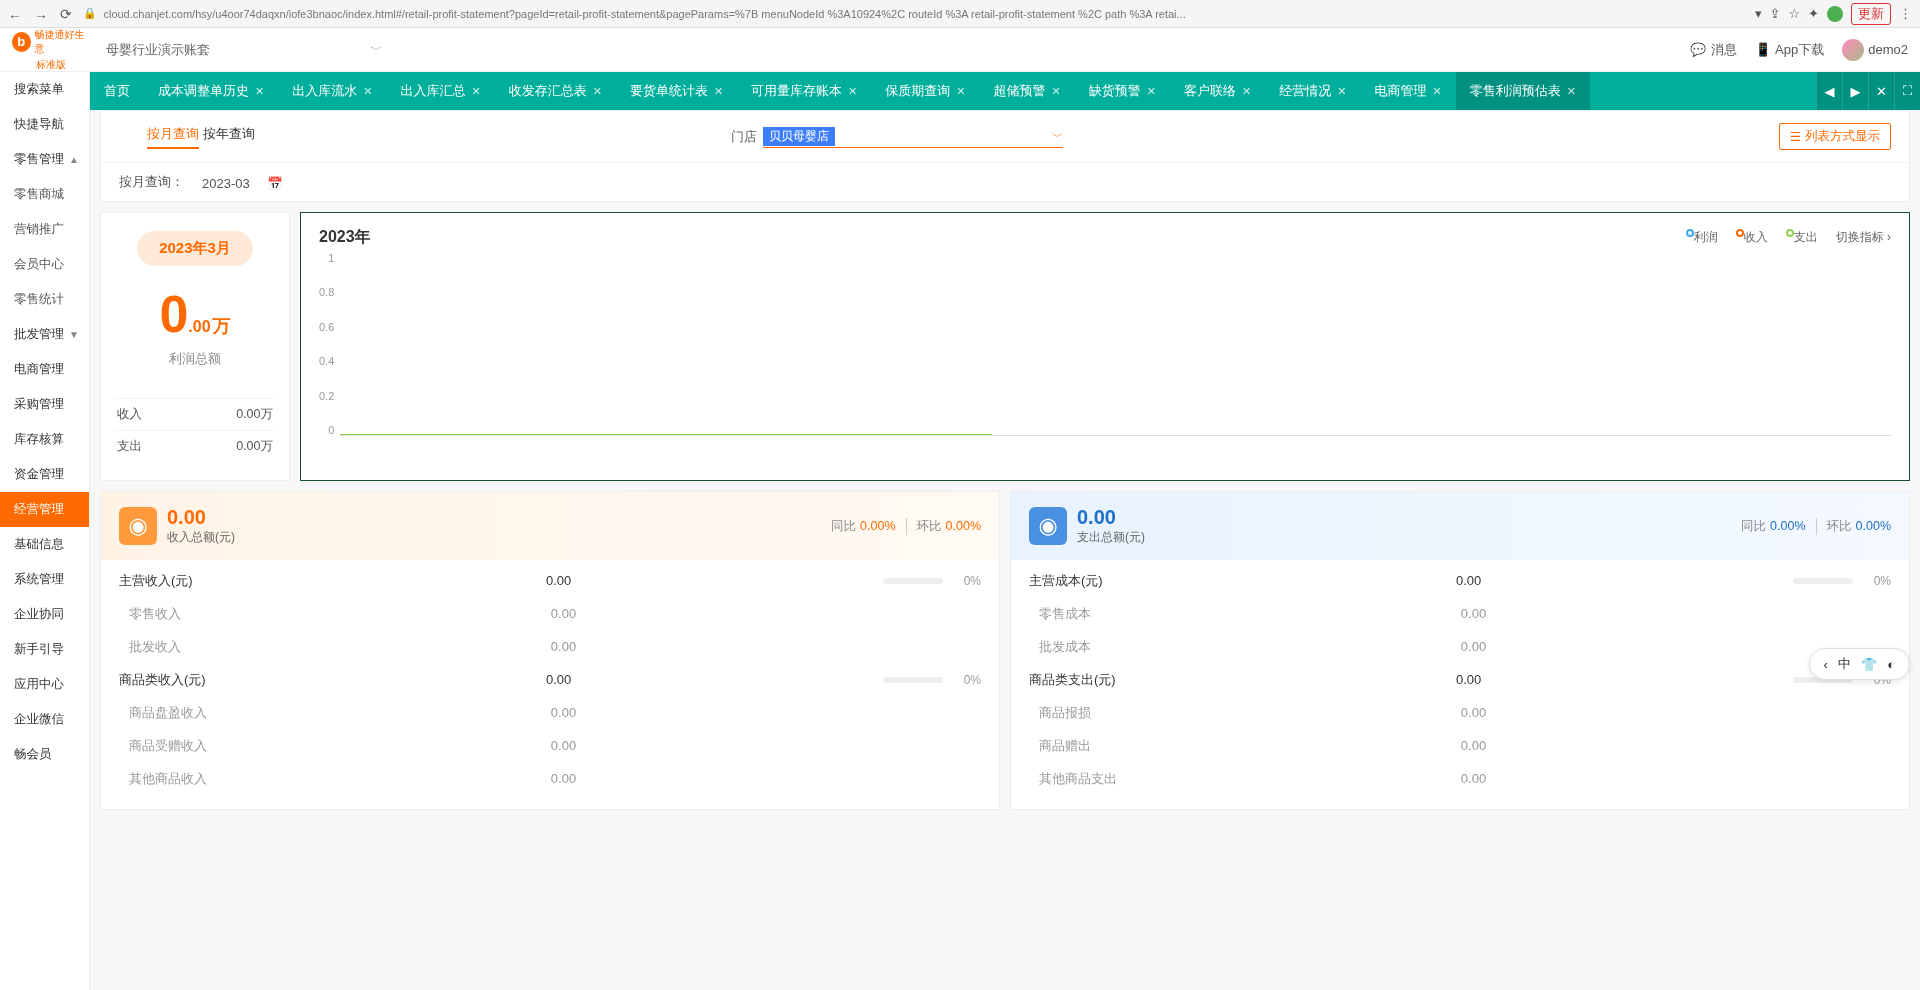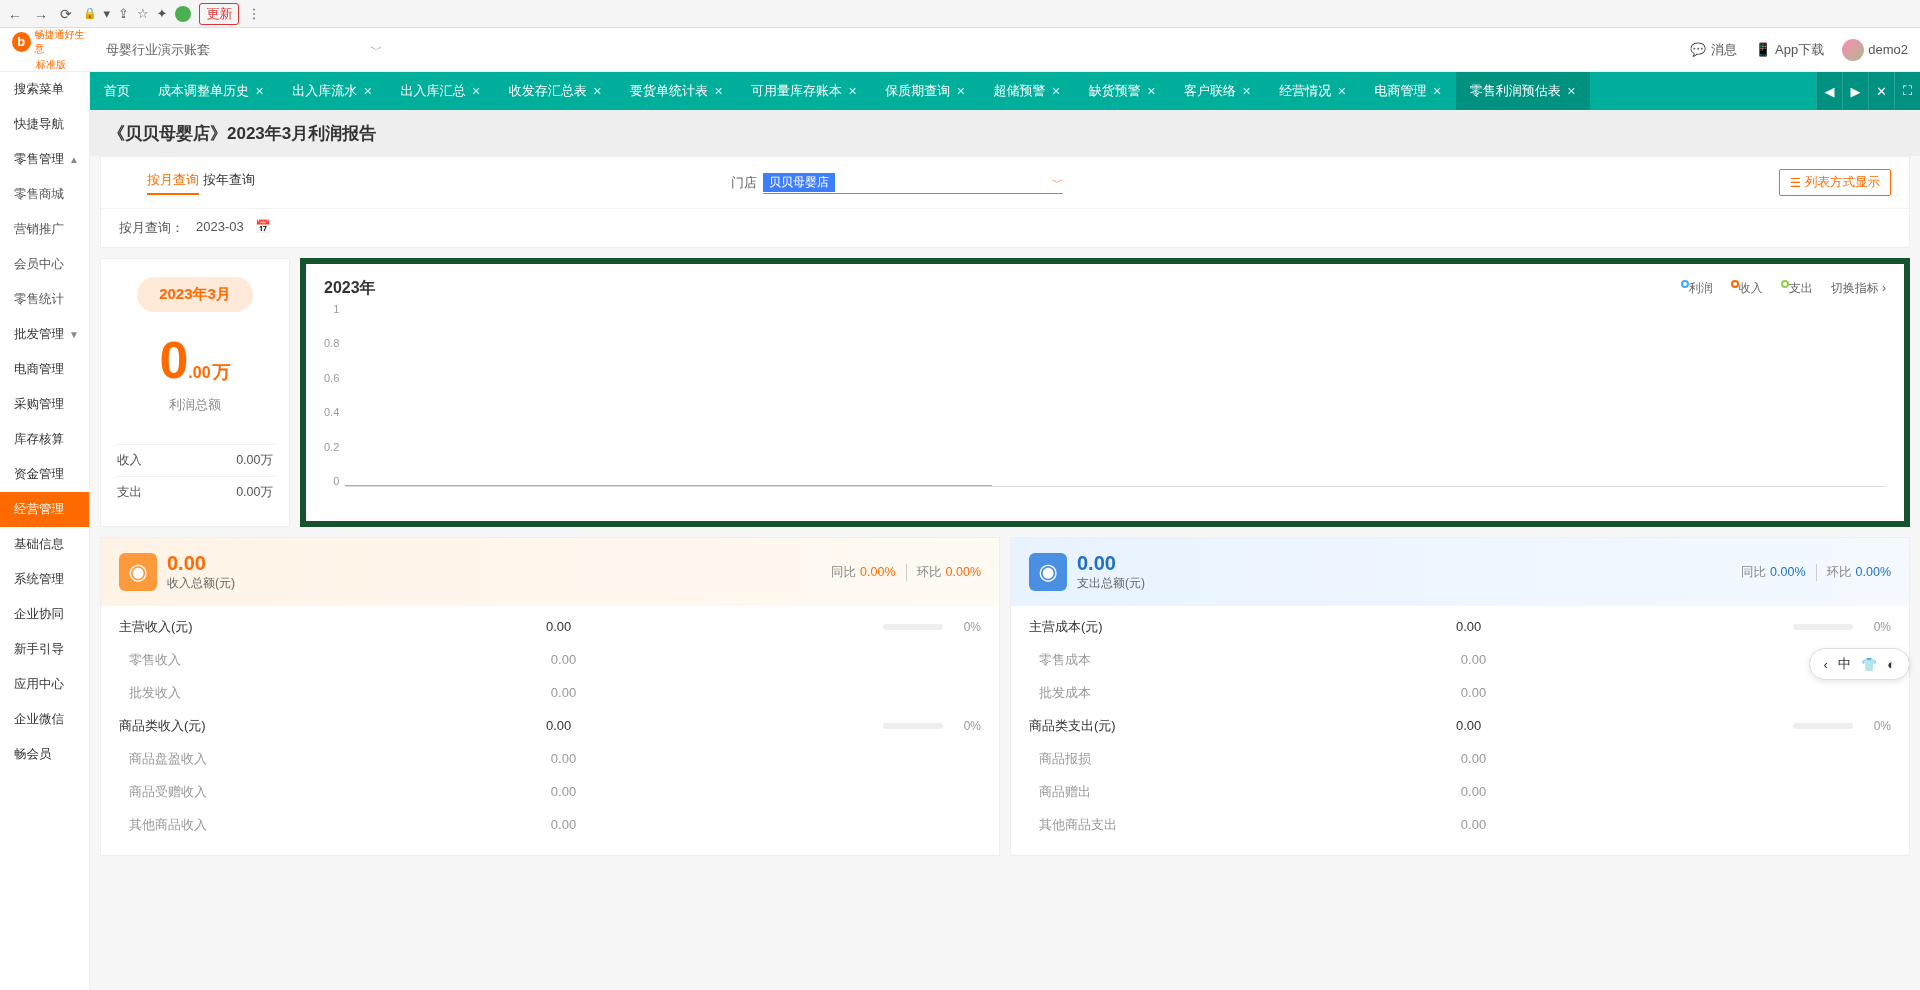--- a/index.html
+++ b/index.html
@@ -46,35 +46,35 @@
 .filter-row1 { display: flex; align-items: center; padding: 12px 18px; border-bottom: 1px solid #f2f2f2; }
 .query-tabs { display: flex; gap: 4px; margin-left: 28px; }
 .query-tabs .qt { cursor: pointer; padding-bottom: 4px; font-size: 13px; }
 .query-tabs .qt.active { color: #ff6a00; border-bottom: 2px solid #ff6a00; }
 .store-select { margin-left: auto; margin-right: auto; display: flex; align-items: center; gap: 6px; transform: translateX(-120px); }
 .store-select .label { color: #666; }
 .store-tag { background: #3d7eff; color: #fff; padding: 1px 6px; font-size: 12px; }
 .store-line { width: 300px; border-bottom: 1px solid #ff6a00; height: 22px; display: flex; align-items: center; justify-content: space-between; }
 .store-line .caret { color: #ff6a00; font-size: 11px; }
 .list-btn { border: 1px solid #ff6a00; color: #ff6a00; padding: 4px 10px; border-radius: 2px; display: flex; align-items: center; gap: 4px; cursor: pointer; font-size: 12.5px; }
-.filter-row2 { display: flex; align-items: flex-start; padding: 10px 18px; gap: 12px; color: #555; }
+.filter-row2 { display: flex; align-items: flex-end; padding: 10px 18px; gap: 18px; color: #555; }
 .cal-icon { color: #ff6a00; }
 
 .stats-row { display: flex; gap: 10px; padding: 0 10px 10px 10px; }
 .summary-card { width: 190px; background: #fff; border: 1px solid #eee; padding: 18px 14px; display: flex; flex-direction: column; align-items: center; }
 .month-pill { background: #ffe9d9; color: #ff6a00; border-radius: 18px; padding: 8px 22px; font-size: 15px; font-weight: bold; }
 .big-num { margin-top: 18px; display: flex; align-items: baseline; color: #ff6a00; }
 .big-num .int { font-size: 52px; font-weight: bold; }
 .big-num .dec { font-size: 16px; font-weight: bold; }
 .big-num .unit { font-size: 18px; font-weight: bold; margin-left: 2px; }
 .profit-label { margin-top: 6px; color: #888; font-size: 13px; }
 .inout-rows { width: 100%; margin-top: 30px; }
 .inout-rows .r { display: flex; justify-content: space-between; padding: 7px 2px; border-top: 1px solid #f2f2f2; color: #555; font-size: 12.5px; }
 
-.chart-card { flex: 1; background: #fff; border: 6px solid #14532d; padding: 14px 18px 8px 18px; position: relative; }
+.chart-card { flex: 1; background: #fff; border: 1px solid #14532d; padding: 14px 18px 8px 18px; position: relative; }
 .chart-header { display: flex; align-items: center; }
 .chart-title { font-size: 16px; font-weight: bold; }
 .legend { margin-left: auto; display: flex; gap: 18px; align-items: center; font-size: 12px; color: #666; }
 .legend .lg { display: flex; align-items: flex-start; gap: 0; }
 .legend .dot { width: 8px; height: 8px; border-radius: 50%; border: 2px solid; background: #fff; }
 .legend .switch { cursor: pointer; }
 .chart-area { height: 200px; display: flex; margin-top: 4px; }
 .y-axis { display: flex; flex-direction: column; justify-content: space-between; align-items: flex-end; padding-right: 6px; font-size: 11px; color: #999; padding-bottom: 16px; }
 .plot { flex: 1; position: relative; border-bottom: 1px solid #ddd; margin-bottom: 16px; }
 .plot-line { position: absolute; bottom: 0; left: 0; width: 42%; height: 1px; background: #8fd14f; }
@@ -114,20 +114,21 @@
 </head>
 <body>
 
 <div class="browser-bar">
   <div class="nav-arrows">
     <span>←</span>
     <span>→</span>
     <span>⟳</span>
   </div>
   <span style="margin-right:6px;">🔒</span>
+  <div class="url">cloud.chanjet.com/hsy/u4oor74daqxn/iofe3bnaoc/index.html#/retail-profit-statement?pageId=retail-profit-statement&amp;pageParams=%7B menuNodeId %3A10924%2C routeId %3A retail-profit-statement %2C path %3A retai...</div>
   <div class="right-icons">
     <span>▾</span>
     <span>⇪</span>
     <span>☆</span>
     <span>✦</span>
     <span style="width:16px;height:16px;border-radius:50%;background:#4caf50;display:inline-block;"></span>
     <span class="update-btn">更新</span>
     <span>⋮</span>
   </div>
 </div>
@@ -288,21 +289,20 @@
           </div>
         </div>
       <div class="controls">
         <div class="ctl">◀</div>
         <div class="ctl">▶</div>
         <div class="ctl">✕</div>
         <div class="ctl">⛶</div>
       </div>
     </div>
 
-    <div class="page-title-bar">《贝贝母婴店》2023年3月利润报告</div>
 
     <div class="filter-card">
       <div class="filter-row1">
         <div class="query-tabs">
           <div class="qt active">按月查询</div>
           <div class="qt">按年查询</div>
         </div>
         <div class="store-select">
           <span class="label">门店</span>
           <div class="store-line">

